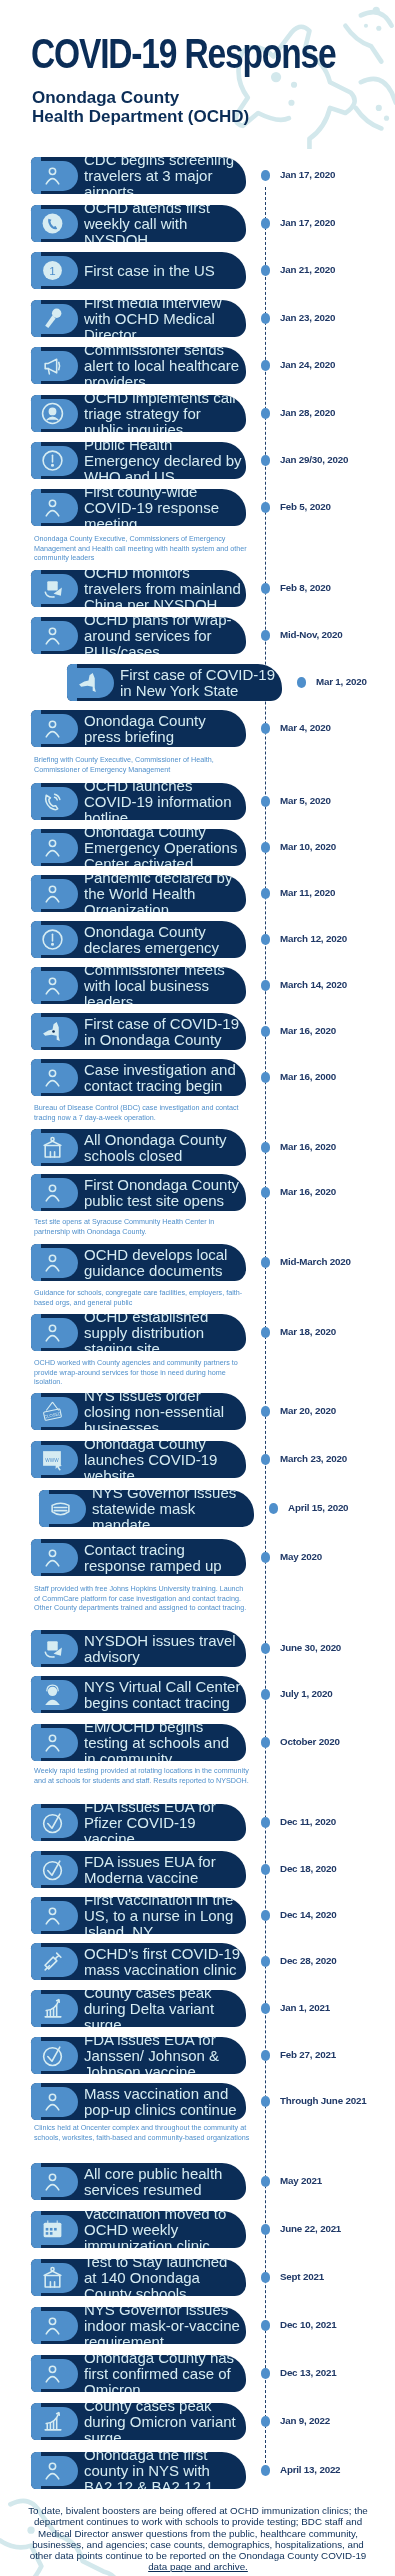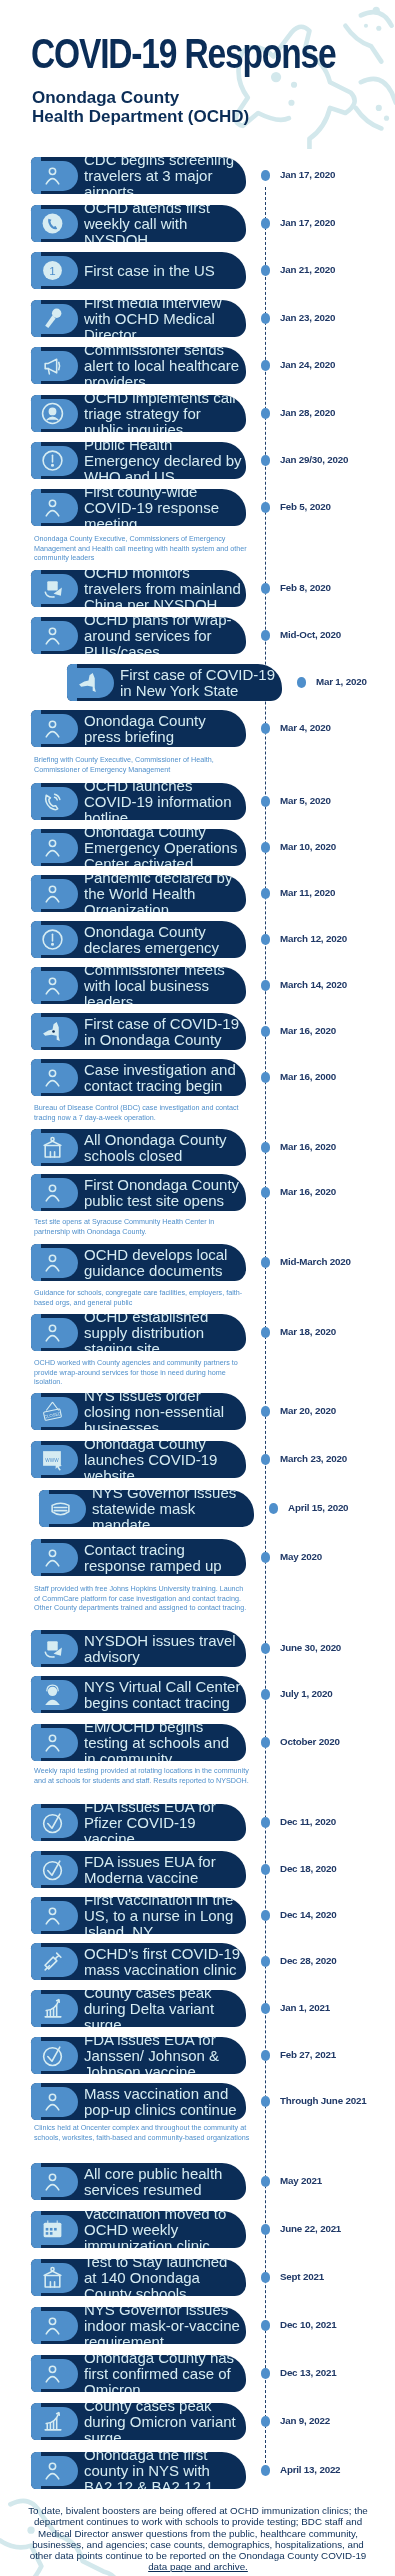--- a/index.html
+++ b/index.html
@@ -253,21 +253,21 @@
       <div class="tab2"></div>
       <div class="icon">
           <svg viewBox="0 0 44 44" fill="none" stroke="#d6ecf2" stroke-width="3" stroke-linecap="round" stroke-linejoin="round">
             <circle cx="22" cy="14" r="6"></circle>
             <path d="M10 38 Q22 18 34 38"></path>
           </svg>
         </div>
       <div class="title">OCHD plans for wrap-around services for PUIs/cases</div>
     </div>
     <div class="dot"></div>
-    <div class="date">Mid-Oct, 2020</div>
+    <div class="date">Mid-Nov, 2020</div>
     </div>
     <div class="event" style="top: 664px; margin-left: 36px;">
     <div class="card">
       <div class="tab-edge"></div>
       <div class="tab2"></div>
       <div class="icon">
           <svg viewBox="0 0 44 44">
             <path d="M4 26 L14 20 L22 18 L24 8 L30 4 L34 14 L34 32 L36 40 L30 38 L30 30 L20 28 L8 30 Z" fill="#d6ecf2"></path>
           </svg>
         </div>

